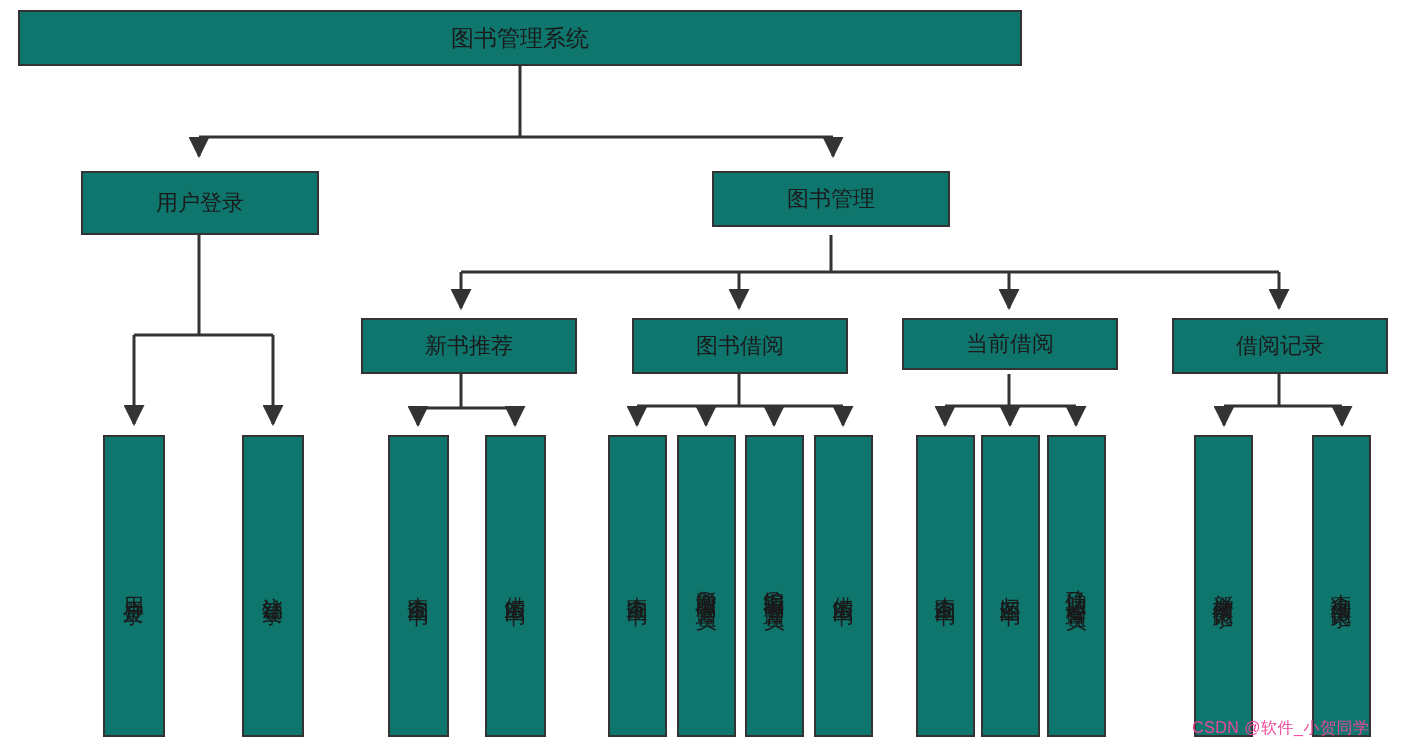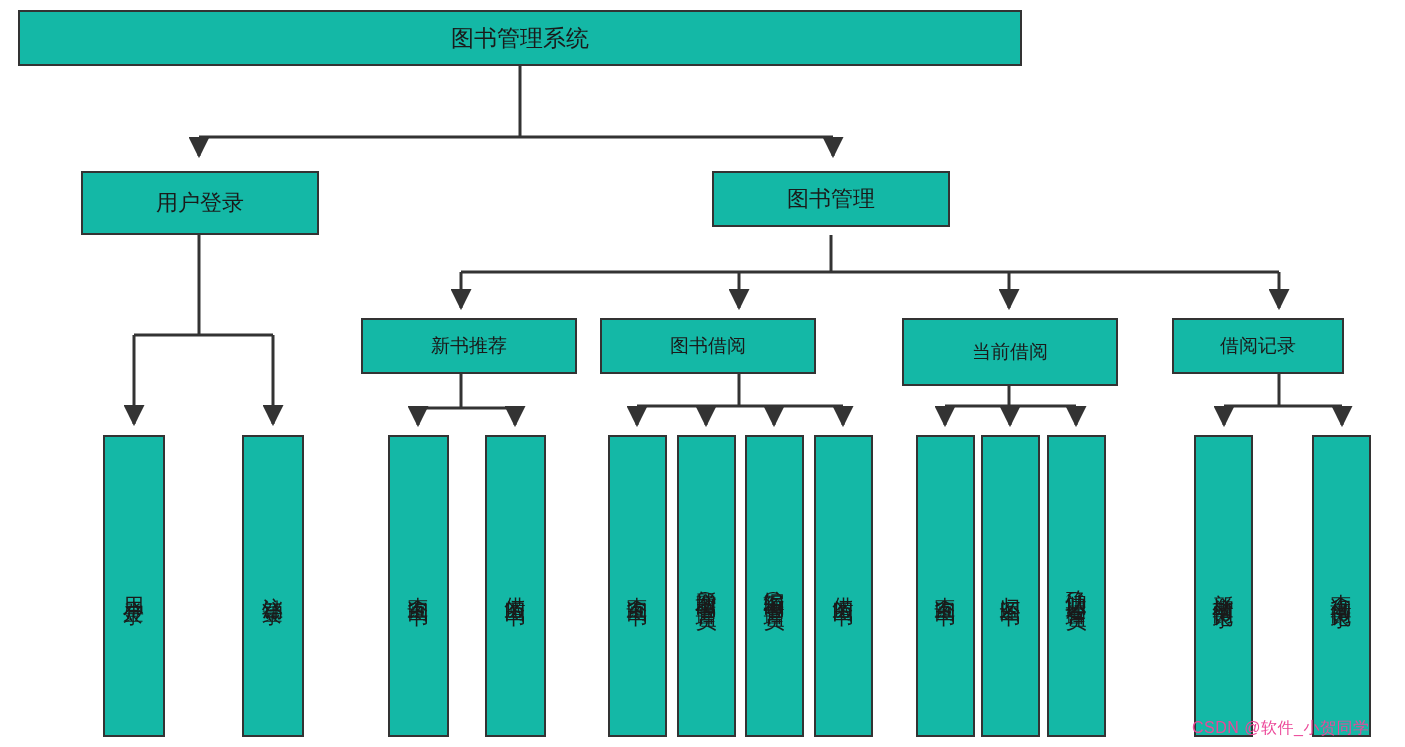--- a/index.html
+++ b/index.html
@@ -22,34 +22,34 @@
     left: 0;
     top: 0;
     width: 1405px;
     height: 747px;
     pointer-events: none;
   }
   .node {
     position: absolute;
     box-sizing: border-box;
     border: 2px solid #333333;
-    background: #14b8a6;
+    background: #0f766e;
     display: flex;
     align-items: center;
     justify-content: center;
     color: #1a1a1a;
   }
   .node-label {
     display: block;
     text-align: center;
     line-height: 1.15;
   }
   .node.root .node-label { font-size: 23px; }
   .node.level2 .node-label { font-size: 22px; }
-  .node.level3 .node-label { font-size: 19px; font-family: Liberation Serif, serif; }
+  .node.level3 .node-label { font-size: 22px; font-family: Liberation Serif, serif; }
   .node.leaf {
     align-items: center;
     justify-content: center;
   }
   .node.leaf .node-label {
     font-size: 21px;
     writing-mode: vertical-rl;
     text-orientation: upright;
     letter-spacing: 3px;
     line-height: 1;
@@ -126,27 +126,27 @@
   <div class="node level2" style="left:81px; top:171px; width:238px; height:64px;">
     <span class="node-label">用户登录</span>
   </div>
   <div class="node level2" style="left:712px; top:171px; width:238px; height:56px;">
     <span class="node-label">图书管理</span>
   </div>
 
   <div class="node level3" style="left:361px; top:318px; width:216px; height:56px;">
     <span class="node-label">新书推荐</span>
   </div>
-  <div class="node level3" style="left:600px; top:318px; width:216px; height:56px;justify-content:center;">
+  <div class="node level3" style="left:632px; top:318px; width:216px; height:56px;justify-content:center;">
     <span class="node-label">图书借阅</span>
   </div>
-  <div class="node level3" style="left:902px; top:318px; width:216px; height:68px;">
+  <div class="node level3" style="left:902px; top:318px; width:216px; height:52px;">
     <span class="node-label">当前借阅</span>
   </div>
-  <div class="node level3" style="left:1172px; top:318px; width:172px; height:56px;">
+  <div class="node level3" style="left:1172px; top:318px; width:216px; height:56px;">
     <span class="node-label">借阅记录</span>
   </div>
 
   <div class="node leaf" style="left:103px; top:435px; width:62px; height:302px;">
     <span class="node-label">用户登录</span>
   </div>
   <div class="node leaf" style="left:242px; top:435px; width:62px; height:302px;">
     <span class="node-label">注销登录</span>
   </div>
 

